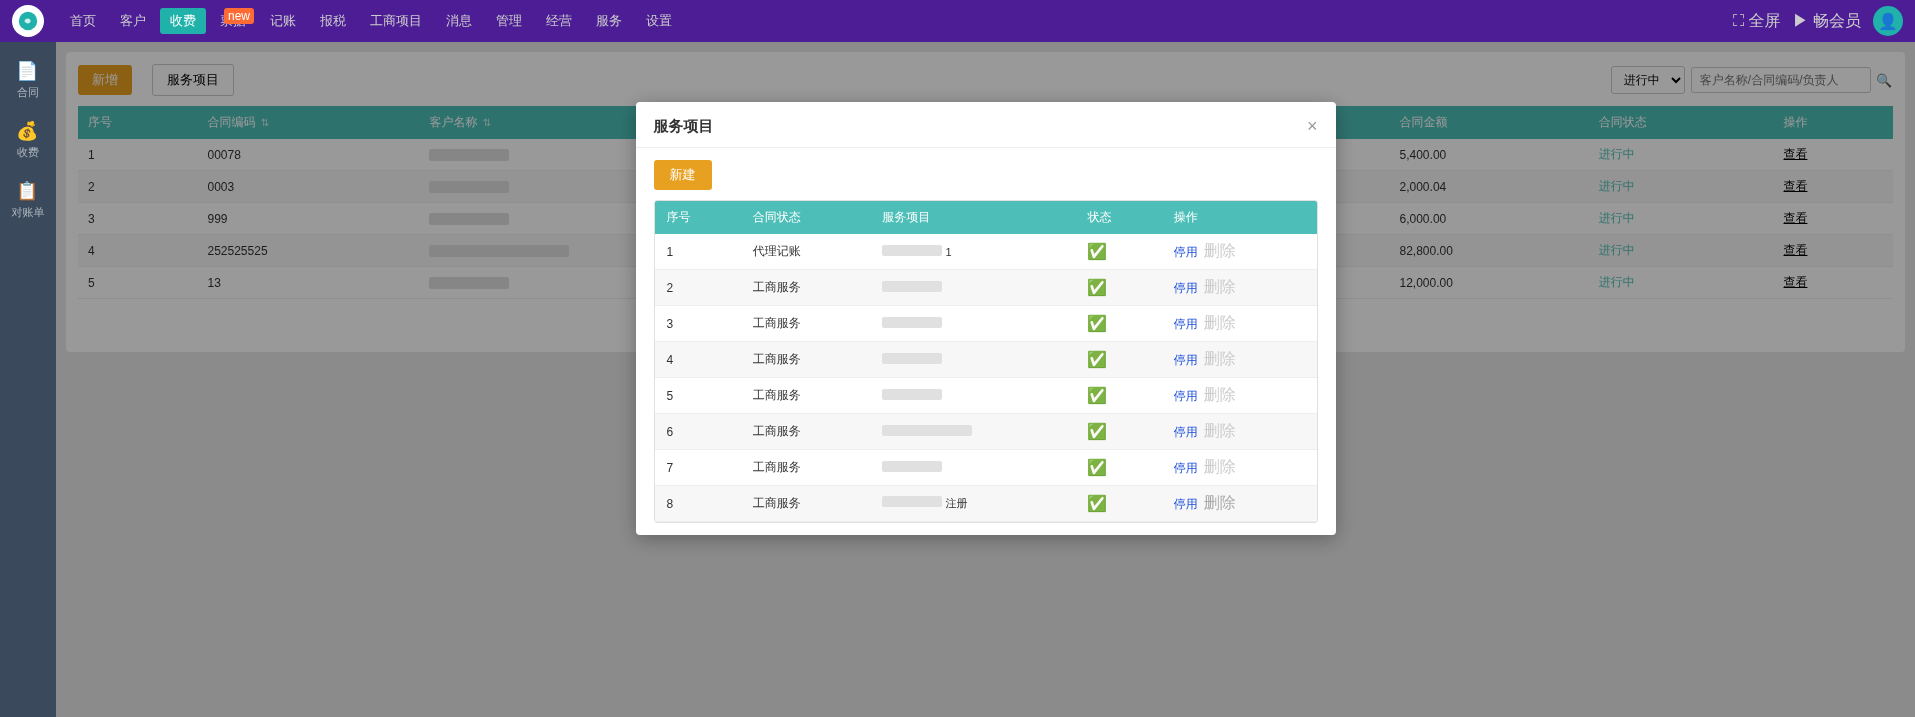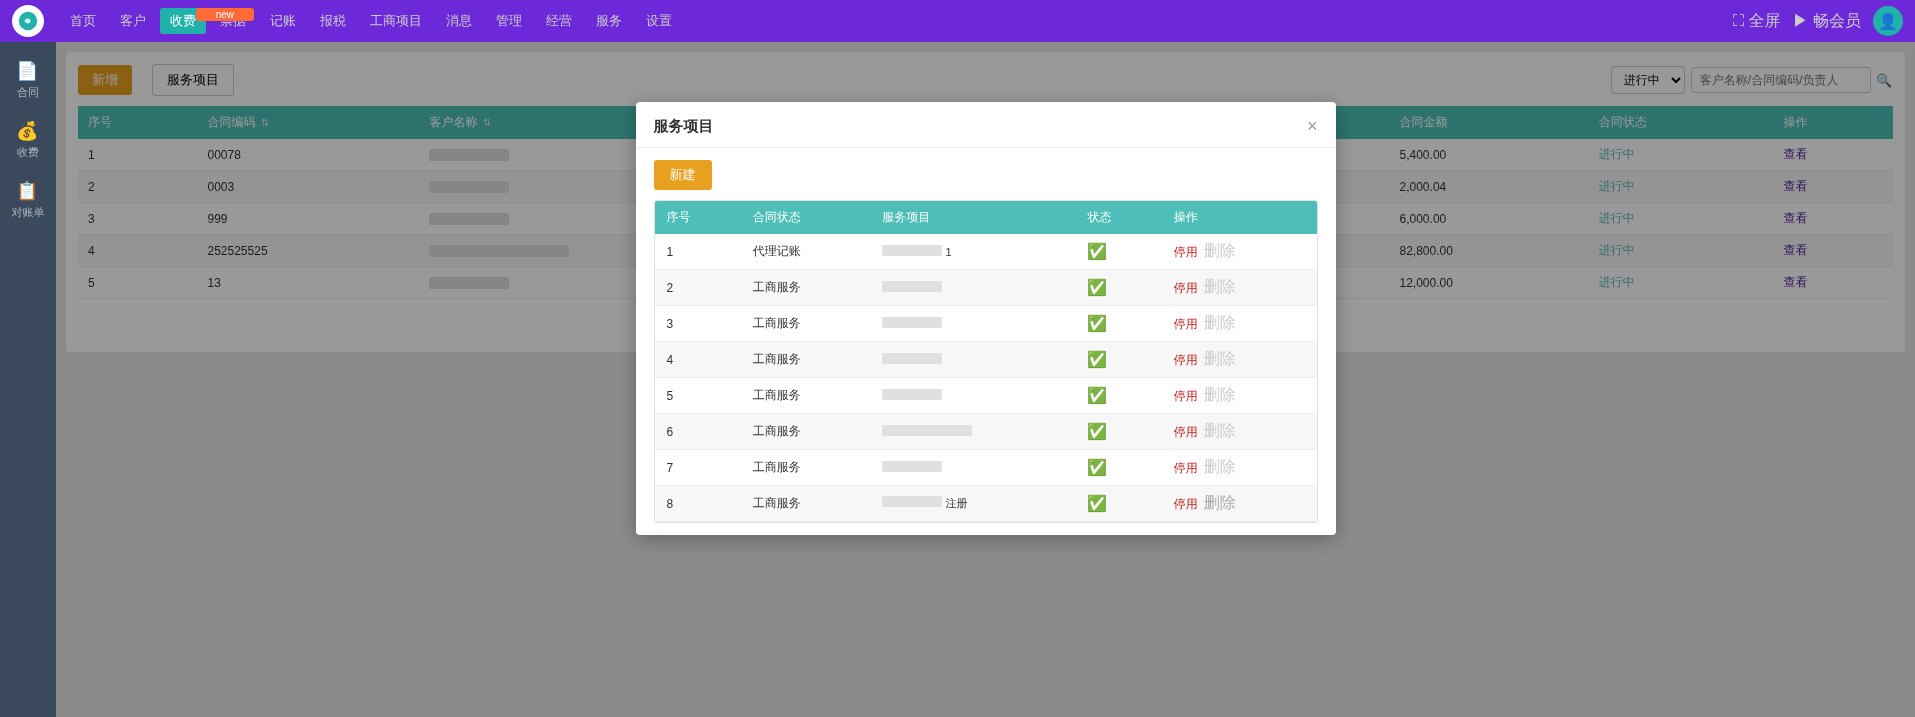--- a/index.html
+++ b/index.html
@@ -1,27 +1,27 @@
 <!DOCTYPE html>
 <html><head>
   <meta charset="utf-8">
   <style>
     * { box-sizing: border-box; margin: 0; padding: 0; }
     body { font-family: "Microsoft YaHei", Arial, sans-serif; font-size: 13px; background: #f0f0f0; color: #333; }
 
     
     .top-nav {
-      display: flex; align-items: center; background: #6d28d9; height: 42px; padding: 0 12px; position: relative; z-index: 100;
+      display: flex; align-items: center; background: #4c1d95; height: 42px; padding: 0 12px; position: relative; z-index: 100;
     }
     .top-nav .logo { width: 32px; height: 32px; border-radius: 50%; background: #fff; display: flex; align-items: center; justify-content: center; margin-right: 16px; flex-shrink: 0; }
     .top-nav .logo svg { width: 22px; height: 22px; }
     .top-nav .nav-items { display: flex; align-items: center; gap: 4px; flex: 1; }
     .top-nav .nav-item { color: #ccc; padding: 4px 10px; cursor: pointer; font-size: 13px; border-radius: 3px; position: relative; }
     .top-nav .nav-item.active { background: #20b2aa; color: #fff; border-radius: 3px; }
-    .nav-badge { background: #ff6b35; color: #fff; font-size: 10px; padding: 1px 20px; border-radius: 3px; position: absolute; top: 0; right: 2px; }
+    .nav-badge { background: #ff6b35; color: #fff; font-size: 12px; padding: 1px 4px; border-radius: 3px; position: absolute; top: 0; right: 2px; }
     .top-nav .right-actions { display: flex; align-items: center; gap: 12px; color: #ccc; font-size: 16px; }
     .top-nav .avatar { width: 30px; height: 30px; border-radius: 50%; background: #20b2aa; display: flex; align-items: center; justify-content: center; color: #fff; }
 
     
     .layout { display: flex; height: calc(100vh - 42px); }
     .sidebar { width: 56px; background: #3a4a5c; display: flex; flex-direction: column; align-items: center; padding-top: 10px; gap: 4px; }
     .sidebar-item { width: 50px; display: flex; flex-direction: column; align-items: center; padding: 8px 4px; cursor: pointer; border-radius: 4px; color: #adb5bd; font-size: 11px; gap: 3px; }
     .sidebar-item .icon { font-size: 18px; }
 
     
@@ -35,21 +35,21 @@
     .search-input { border: 1px solid #ccc; padding: 5px 8px; border-radius: 3px; font-size: 12px; width: 180px; }
 
     
     .data-table { width: 100%; border-collapse: collapse; font-size: 12px; }
     .data-table thead tr { background: #4ebfb8; color: #fff; }
     .data-table thead th { padding: 8px 10px; text-align: left; font-weight: normal; white-space: nowrap; }
     .data-table tbody tr:nth-child(even) { background: #f7f7f7; }
     .data-table tbody tr { border-bottom: 1px solid #eee; }
     .data-table tbody td { padding: 7px 10px; }
     .status-badge { color: #4ebfb8; font-size: 12px; }
-    .link-btn { color: #4c1d95; cursor: pointer; }
+    .link-btn { color: #000000; cursor: pointer; text-decoration: underline; }
     .blurred { color: #ccc; background: #e0e0e0; border-radius: 2px; display: inline-block; height: 12px; width: 80px; vertical-align: middle; }
     .blurred-long { width: 140px; }
     .sort-icon { font-size: 10px; opacity: 0.7; margin-left: 2px; }
 
     
     .modal-overlay { position: fixed; top: 42px; left: 56px; right: 0; bottom: 0; background: rgba(0,0,0,0.4); z-index: 200; display: flex; align-items: flex-start; justify-content: center; padding-top: 60px; }
     .modal { background: #fff; border-radius: 4px; width: 700px; max-height: 560px; display: flex; flex-direction: column; box-shadow: 0 4px 20px rgba(0,0,0,0.3); }
     .modal-header { display: flex; align-items: center; justify-content: space-between; padding: 14px 18px 10px; border-bottom: 1px solid #eee; }
     .modal-title { font-size: 15px; font-weight: bold; color: #333; }
     .modal-close { cursor: pointer; color: #999; font-size: 18px; border: none; background: none; }
@@ -59,21 +59,21 @@
 
     
     .modal-table-wrap { flex: 1; overflow-y: auto; border: 1px solid #e0e0e0; border-radius: 3px; }
     .modal-table { width: 100%; border-collapse: collapse; font-size: 12px; }
     .modal-table thead tr { background: #4ebfb8; color: #fff; }
     .modal-table thead th { padding: 8px 12px; text-align: left; font-weight: normal; }
     .modal-table tbody tr:nth-child(even) { background: #f7f7f7; }
     .modal-table tbody tr { border-bottom: 1px solid #eee; }
     .modal-table tbody td { padding: 7px 12px; vertical-align: middle; }
     .check-icon { color: #4ebfb8; font-size: 16px; }
-    .op-btn { color: #b91c1c; cursor: pointer; margin-right: 6px; font-size: 12px; }
+    .op-btn { color: #1d4ed8; cursor: pointer; margin-right: 6px; font-size: 12px; }
     .op-btn-del { color: #ccc; cursor: pointer; font-size: 16px; }
     .blurred-sm { color: #ccc; background: #e0e0e0; border-radius: 2px; display: inline-block; height: 11px; width: 60px; }
     .blurred-md { width: 90px; }
     .annotation { font-size: 11px; color: #333; }
   </style>
 </head>
 <body>
 
 <div class="top-nav">
   <div class="logo">

